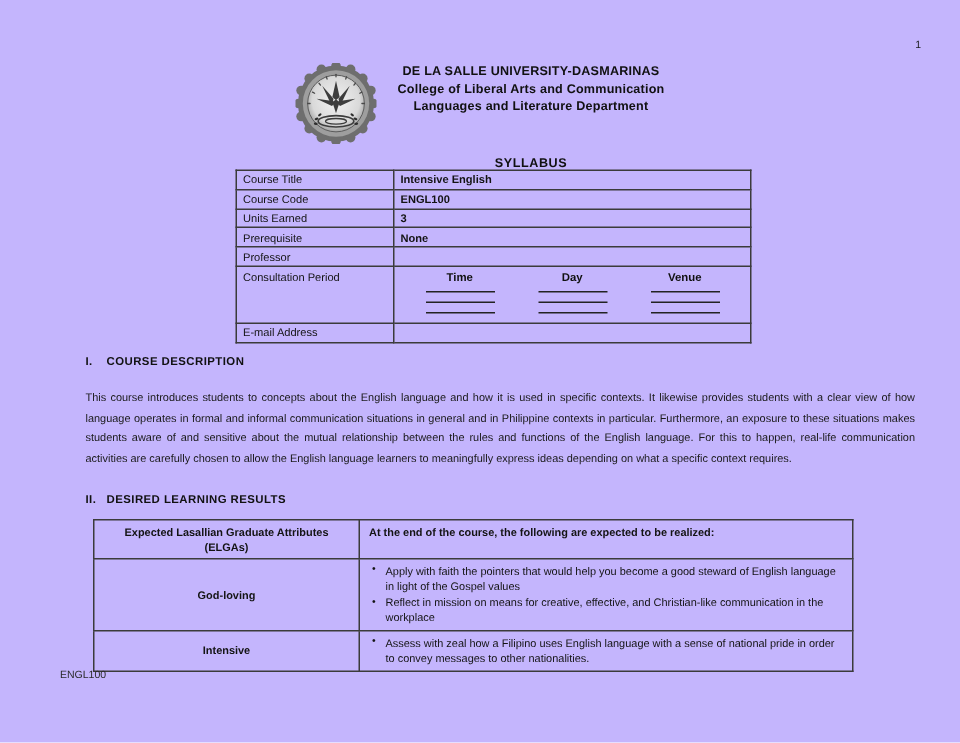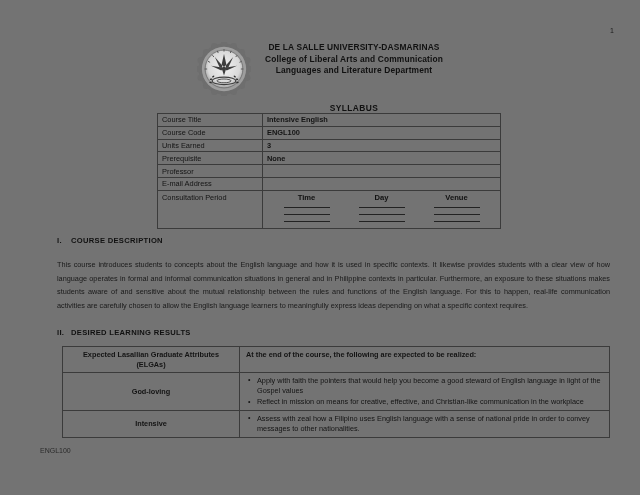--- a/index.html
+++ b/index.html
@@ -14,21 +14,21 @@
     font-family: "Liberation Sans", sans-serif;
     color: #000000;
     position: relative;
   }
 
   .page {
     position: absolute;
     left: 0; top: 0;
     width: 640px;
     height: 495px;
-    background: #737373;
+    background: #c4b5fd;
   }
 
   
   .page-number {
     position: absolute;
     right: 26px;
     top: 26px;
     font-size: 7px;
     line-height: 9px;
     color: #1a1a1a;
@@ -145,21 +145,21 @@
     line-height: 13.6px;
     text-align: justify;
     color: #1a1a1a;
   }
 
   
   .elga-table {
     position: absolute;
     left: 62px;
     top: 346px;
-    width: 548px;
+    width: 507px;
     border-collapse: collapse;
     table-layout: fixed;
   }
   .elga-table td, .elga-table th {
     border: 0.8px solid #3b3b3b;
     vertical-align: top;
     color: #141414;
   }
   .elga-table th.col-attr {
     width: 160px;
@@ -319,24 +319,20 @@
       </tr>
       <tr>
         <td class="label">Prerequisite</td>
         <td class="value">None</td>
       </tr>
       <tr>
         <td class="label">Professor</td>
         <td class="value"></td>
       </tr>
       <tr>
-        <td class="label">E-mail Address</td>
-        <td class="value"></td>
-      </tr>
-      <tr>
         <td class="label consult-label">Consultation Period</td>
         <td class="consult-cell">
           <div class="consult-grid">
             <div class="consult-col">
               <div class="ch">Time</div>
               <div class="blank-line"></div>
               <div class="blank-line"></div>
               <div class="blank-line"></div>
             </div>
             <div class="consult-col">
@@ -346,20 +342,24 @@
               <div class="blank-line"></div>
             </div>
             <div class="consult-col">
               <div class="ch">Venue</div>
               <div class="blank-line"></div>
               <div class="blank-line"></div>
               <div class="blank-line"></div>
             </div>
           </div>
         </td>
+      </tr>
+      <tr>
+        <td class="label">E-mail Address</td>
+        <td class="value"></td>
       </tr>
     </tbody>
   </table>
 
   <div class="section-heading" style="left:57px; top:236px;">
     <span class="numeral">I.</span><span>COURSE DESCRIPTION</span>
   </div>
 
   <div class="body-paragraph" style="top:258px;">This course introduces students to concepts about the English language and how it is used in specific contexts.  It likewise provides students with a clear view of how language operates in formal and informal communication situations in general and in Philippine contexts in particular.  Furthermore, an exposure to these situations makes students aware of and sensitive about the mutual relationship between the rules and functions of the English language.  For this to happen, real-life communication activities are carefully chosen to allow the English language learners to meaningfully express ideas depending on what a specific context requires.</div>
 

